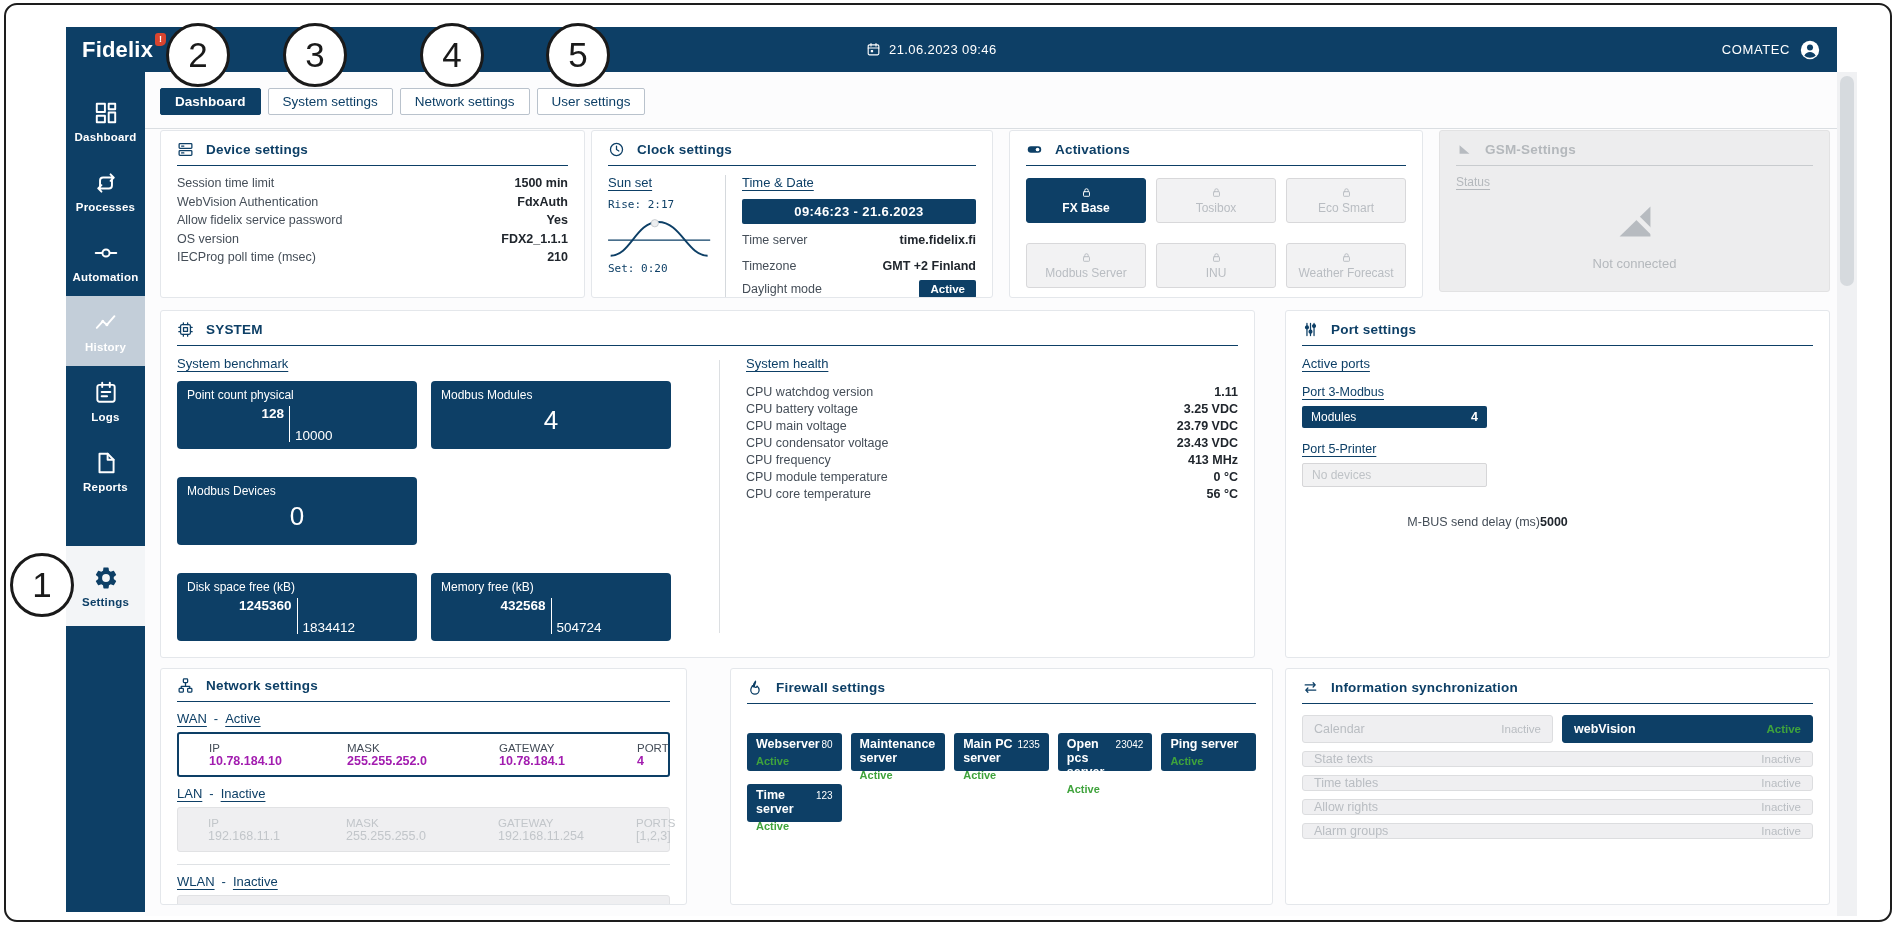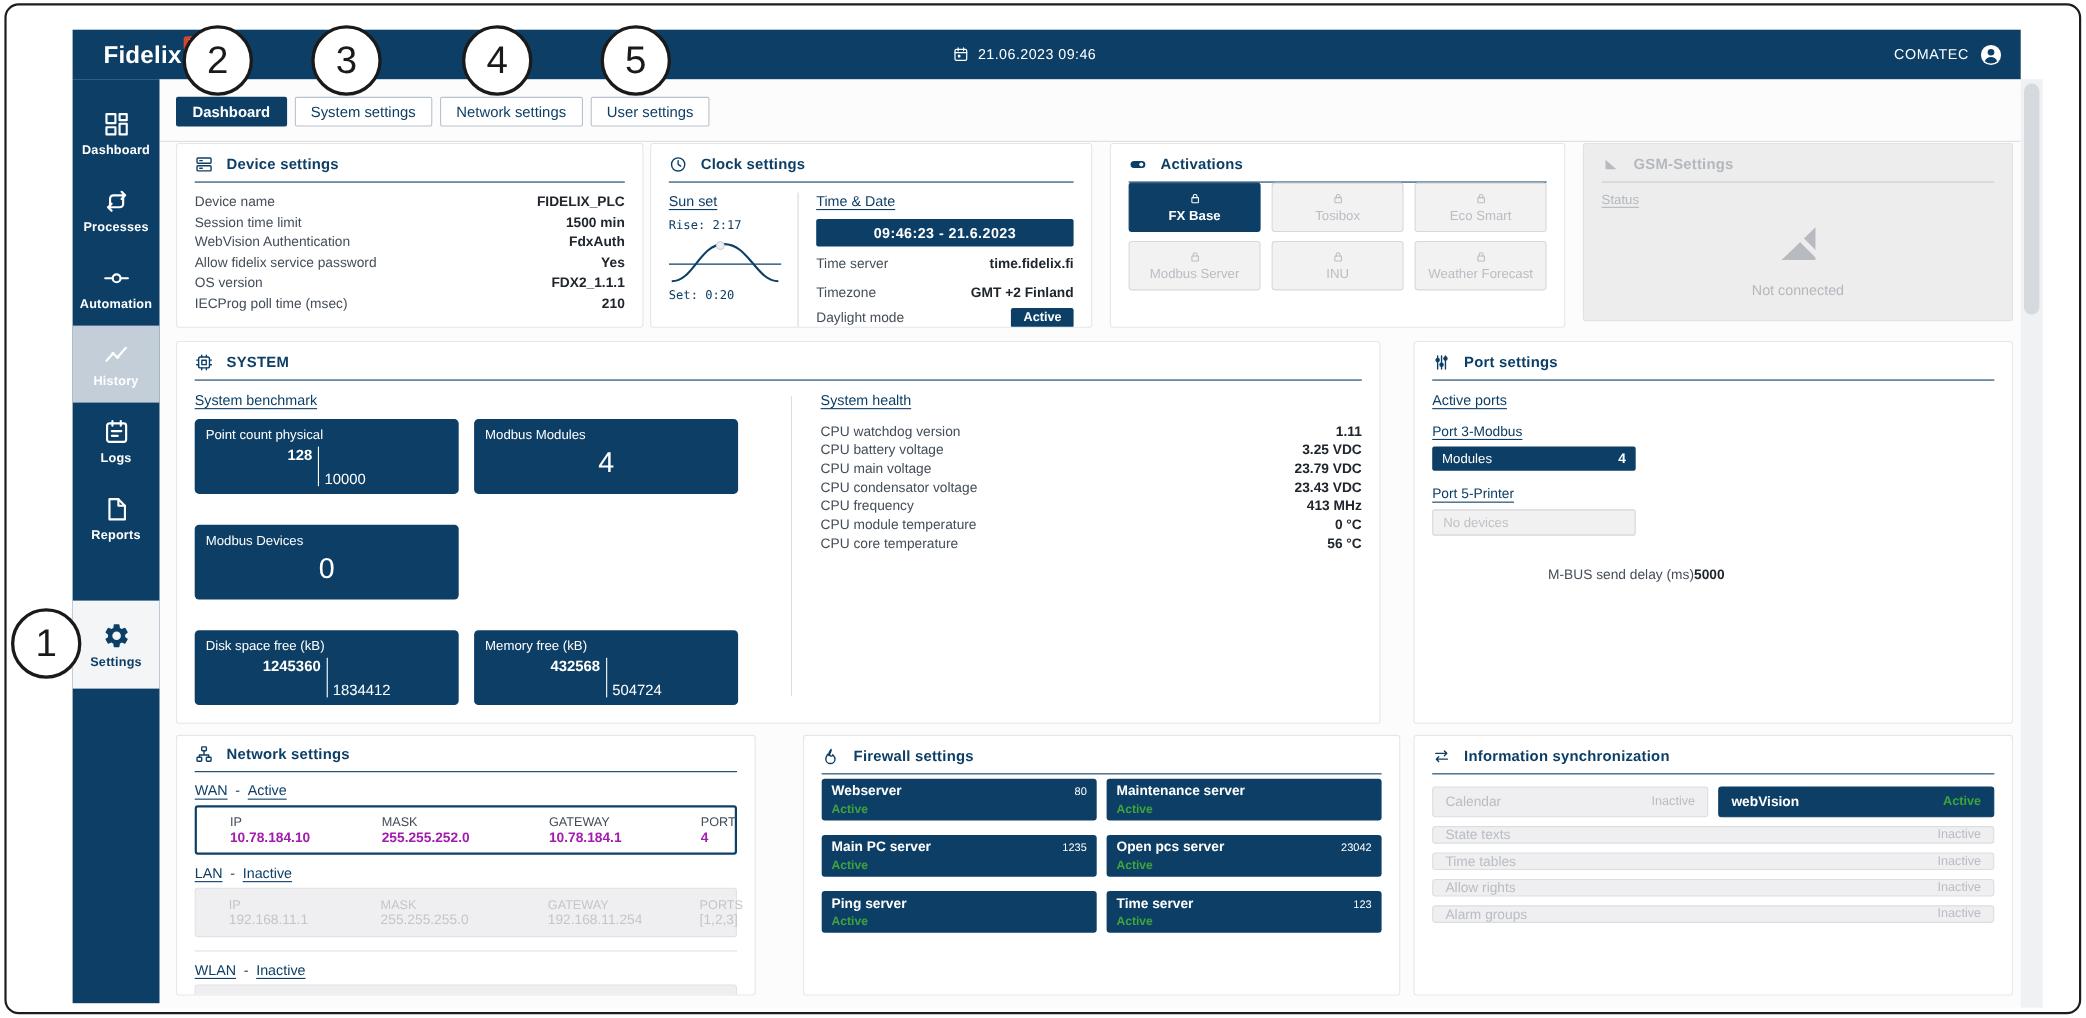--- a/index.html
+++ b/index.html
@@ -9,21 +9,21 @@
   }
   *{box-sizing:border-box;margin:0;padding:0;}
   body{margin:0;background:#fff;font-family:"Liberation Sans",sans-serif;}
   .page{position:relative;width:1896px;height:925px;background:#fff;overflow:hidden;
         font-family:"Liberation Sans",sans-serif;color:var(--ink);}
   .frame{position:absolute;left:4px;top:3px;right:4px;bottom:3px;border:2px solid #1d1d1d;
          border-radius:13px;z-index:50;pointer-events:none;}
 
   
   .topbar{position:absolute;left:66px;top:27px;width:1771px;height:45px;background:var(--navy);
-          display:flex;align-items:center;color:#fff;z-index:5;padding-left:12px;}
+          display:flex;align-items:center;color:#fff;z-index:5;}
   .logo{font-size:22px;font-weight:700;letter-spacing:.2px;margin-left:16px;position:relative;}
   .logo-badge{position:absolute;top:-4px;right:-13px;width:11px;height:13px;background:#d8452f;
           border-radius:3px 3px 5px 3px;color:#fff;font-size:9px;font-weight:700;text-align:center;line-height:13px;}
   .top-date{position:absolute;left:800px;display:flex;align-items:center;gap:8px;font-size:13px;letter-spacing:.4px;}
   .top-user{margin-left:auto;margin-right:16px;display:flex;align-items:center;gap:9px;font-size:13px;letter-spacing:.6px;}
   .icon-sm svg{width:15px;height:15px;display:block;}
   .icon-user svg{width:22px;height:22px;display:block;}
 
   
   .sidebar{position:absolute;left:66px;top:72px;width:79px;height:840px;background:var(--navy);
@@ -67,21 +67,21 @@
   .sun-col{width:118px;padding-right:10px;border-right:1px solid #d5d9dd;}
   .mono{font-family:"DejaVu Sans Mono",monospace;font-size:11px;color:var(--navy);margin-top:8px;}
   .td-col{flex:1;padding-left:16px;}
   .td-bar{margin-top:9px;background:var(--navy);color:#fff;font-size:13px;font-weight:600;
           height:25px;display:flex;align-items:center;justify-content:center;border-radius:2px;letter-spacing:.4px;cursor:pointer;}
   .td-col .kv{margin-top:7px;}
   .daylight{display:flex;justify-content:space-between;align-items:center;margin-top:5px;font-size:12.5px;color:var(--label);}
   .btn-navy{background:var(--navy);color:#fff;font-size:11.5px;font-weight:600;padding:3px 11px;border-radius:2px;cursor:pointer;}
 
   
-  .act-grid{display:grid;grid-template-columns:repeat(3,1fr);gap:8px 10px;}
+  .act-grid{display:grid;grid-template-columns:repeat(3,1fr);gap:20px 10px;margin-top:12px;}
   .act-tile{height:45px;border-radius:3px;display:flex;flex-direction:column;align-items:center;justify-content:center;
             gap:2px;font-size:12px;cursor:pointer;background:#f2f2f3;border:1px solid #d8d8da;color:#b9bdc2;}
   .act-tile svg{width:13px;height:13px;}
   .act-tile.on{background:var(--navy);border-color:var(--navy);color:#fff;font-weight:600;}
 
   
   .gsm-status{margin-top:6px;}
   .gsm-link{font-size:12px;color:#b4b8bc;text-decoration:underline;text-underline-offset:3px;width:max-content;}
   .gsm-center{display:flex;flex-direction:column;align-items:center;margin-top:4px;gap:8px;color:#b4b8bc;font-size:13px;}
 
@@ -120,21 +120,21 @@
   .net-box.on{border:2px solid var(--navy);background:#fff;}
   .net-box.off{background:#efeff1;border:1px solid #e1e2e4;}
   .nb-cell .lbl{font-size:11.5px;color:#434c57;}
   .nb-cell .val{font-size:12.5px;font-weight:700;color:#a21caf;}
   .net-box.off .lbl,.net-box.off .val{color:#c2c6ca;font-weight:400;}
   .net-box.off .val{font-size:12.5px;}
   .net-hr{border-top:1px solid #dfe2e5;margin-top:12px;}
   .wlan-box{grid-template-columns:185px 160px 1fr;}
 
   
-  .fw-grid{display:grid;grid-template-columns:repeat(2,1fr);gap:13px 9px;margin-top:4px;}
+  .fw-grid{display:grid;grid-template-columns:repeat(5,1fr);gap:13px 9px;margin-top:29px;}
   .fw-tile{background:var(--navy);border-radius:3px;height:38px;padding:4px 9px;color:#fff;cursor:pointer;}
   .fw-top{display:flex;justify-content:space-between;align-items:baseline;}
   .fw-name{font-size:12.5px;font-weight:600;}
   .fw-port{font-size:10px;}
   .fw-status{font-size:11px;color:var(--green);font-weight:600;}
 
   
   .sync-col{display:flex;flex-direction:column;gap:8px;margin-top:11px;}
   .sync-row{display:flex;gap:9px;}
   .sync-box{flex:1;height:28px;border-radius:3px;display:flex;align-items:center;justify-content:space-between;
@@ -267,24 +267,20 @@
         <span>
             <svg viewBox="0 0 24 24" class="stroke">
               <rect x="3" y="3.8" width="18" height="6.6" rx="1.2"></rect>
               <rect x="3" y="13.6" width="18" height="6.6" rx="1.2"></rect>
               <path d="M6.5 7.1h3.2M6.5 16.9h3.2"></path>
             </svg>
           </span>
         <span class="p-title">Device settings</span>
       </div>
       <div style="margin-top:8px;">
-        <div class="kv">
-            <span class="k">Device name</span>
-            <span class="v">FIDELIX_PLC</span>
-          </div>
         <div class="kv">
             <span class="k">Session time limit</span>
             <span class="v">1500 min</span>
           </div>
         <div class="kv">
             <span class="k">WebVision Authentication</span>
             <span class="v">FdxAuth</span>
           </div>
         <div class="kv">
             <span class="k">Allow fidelix service password</span>

